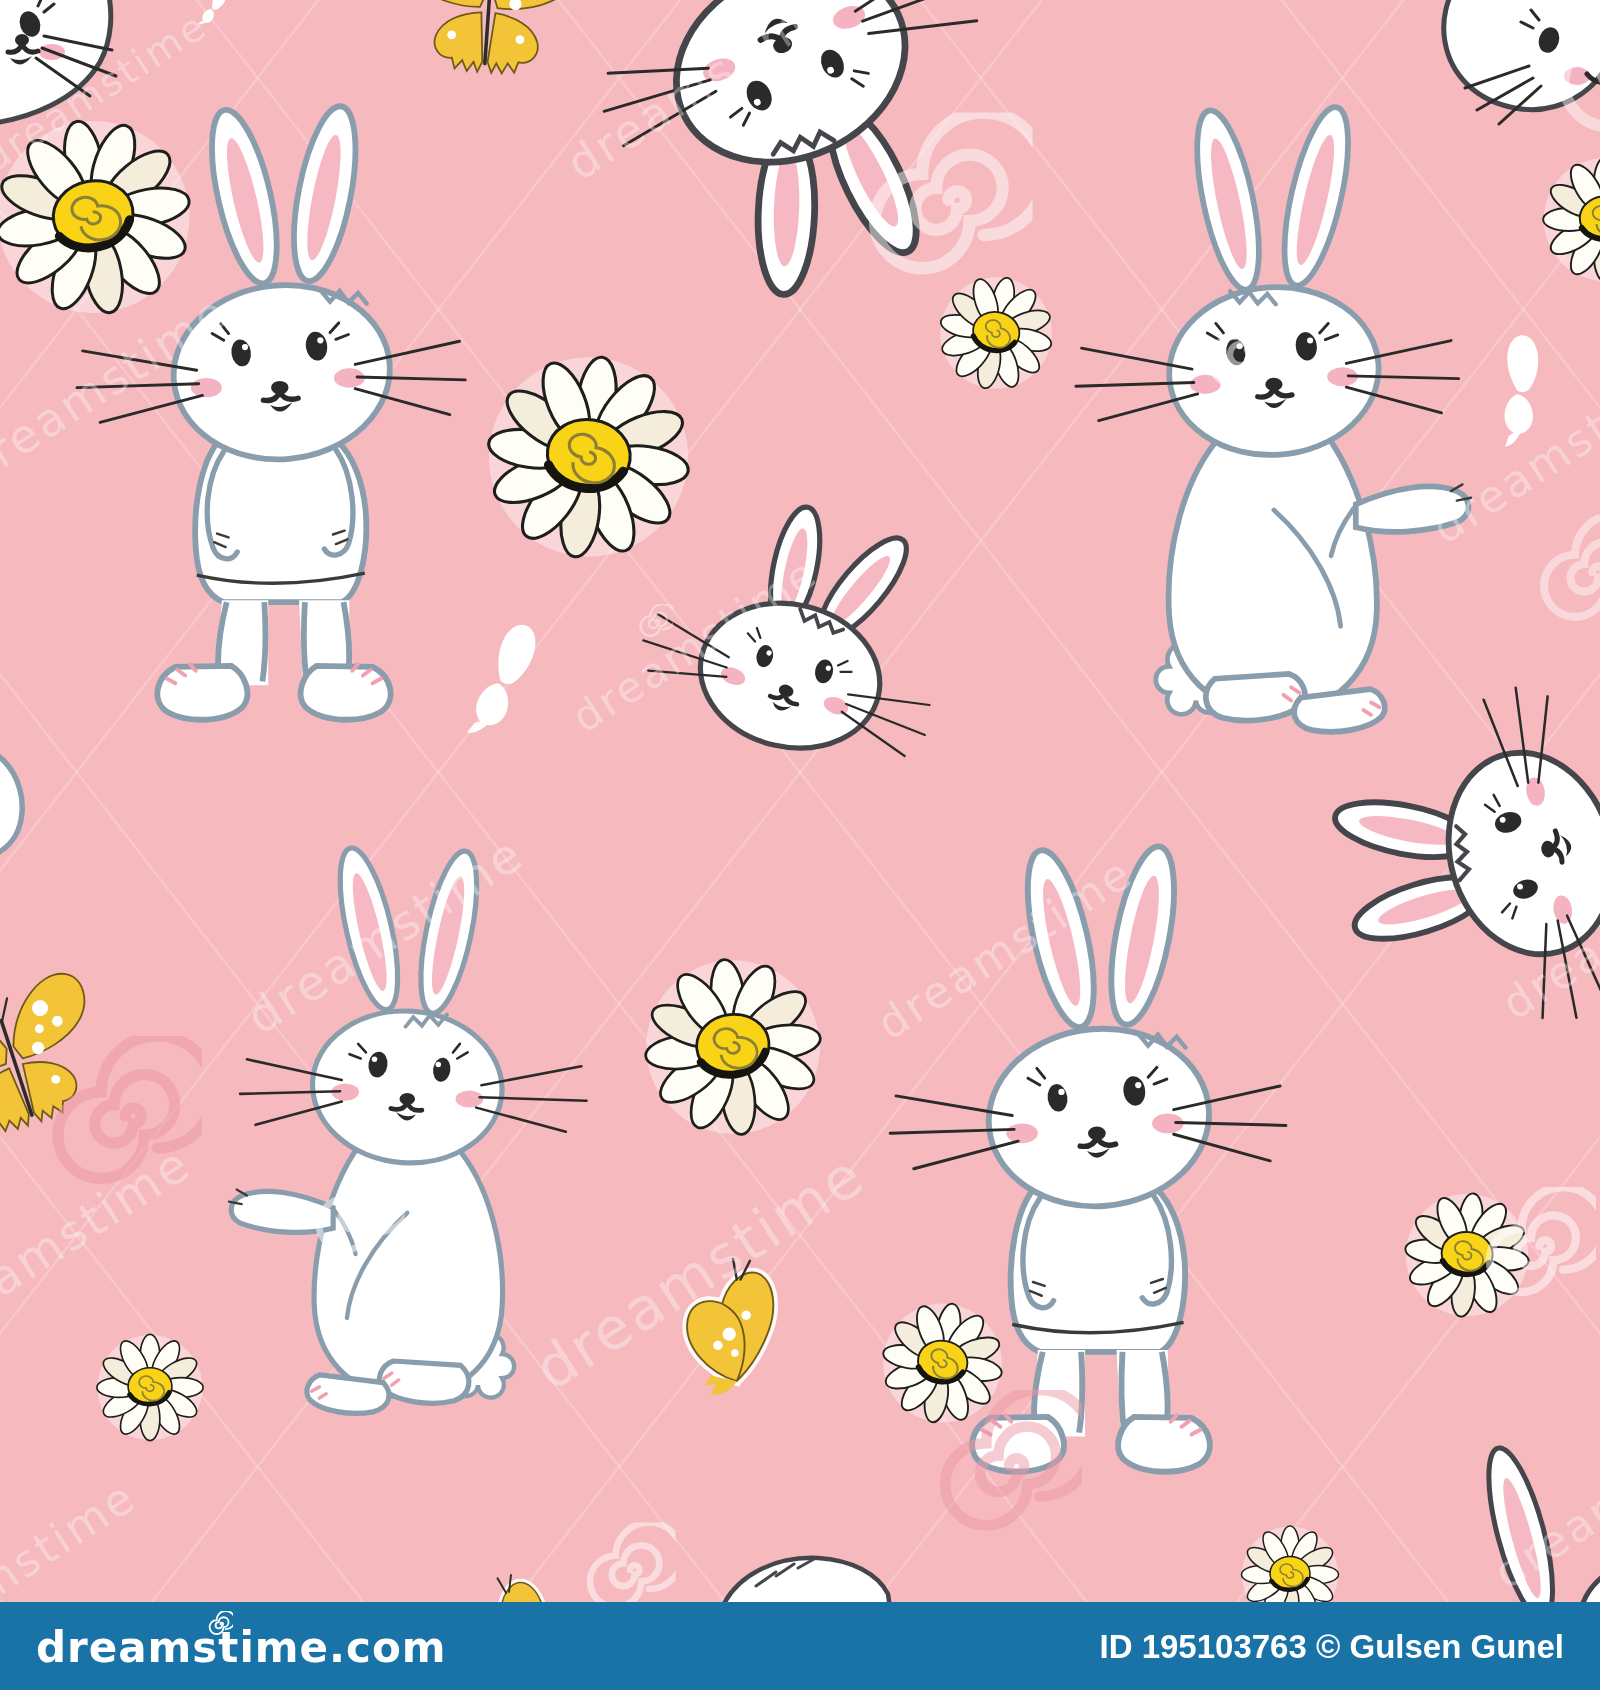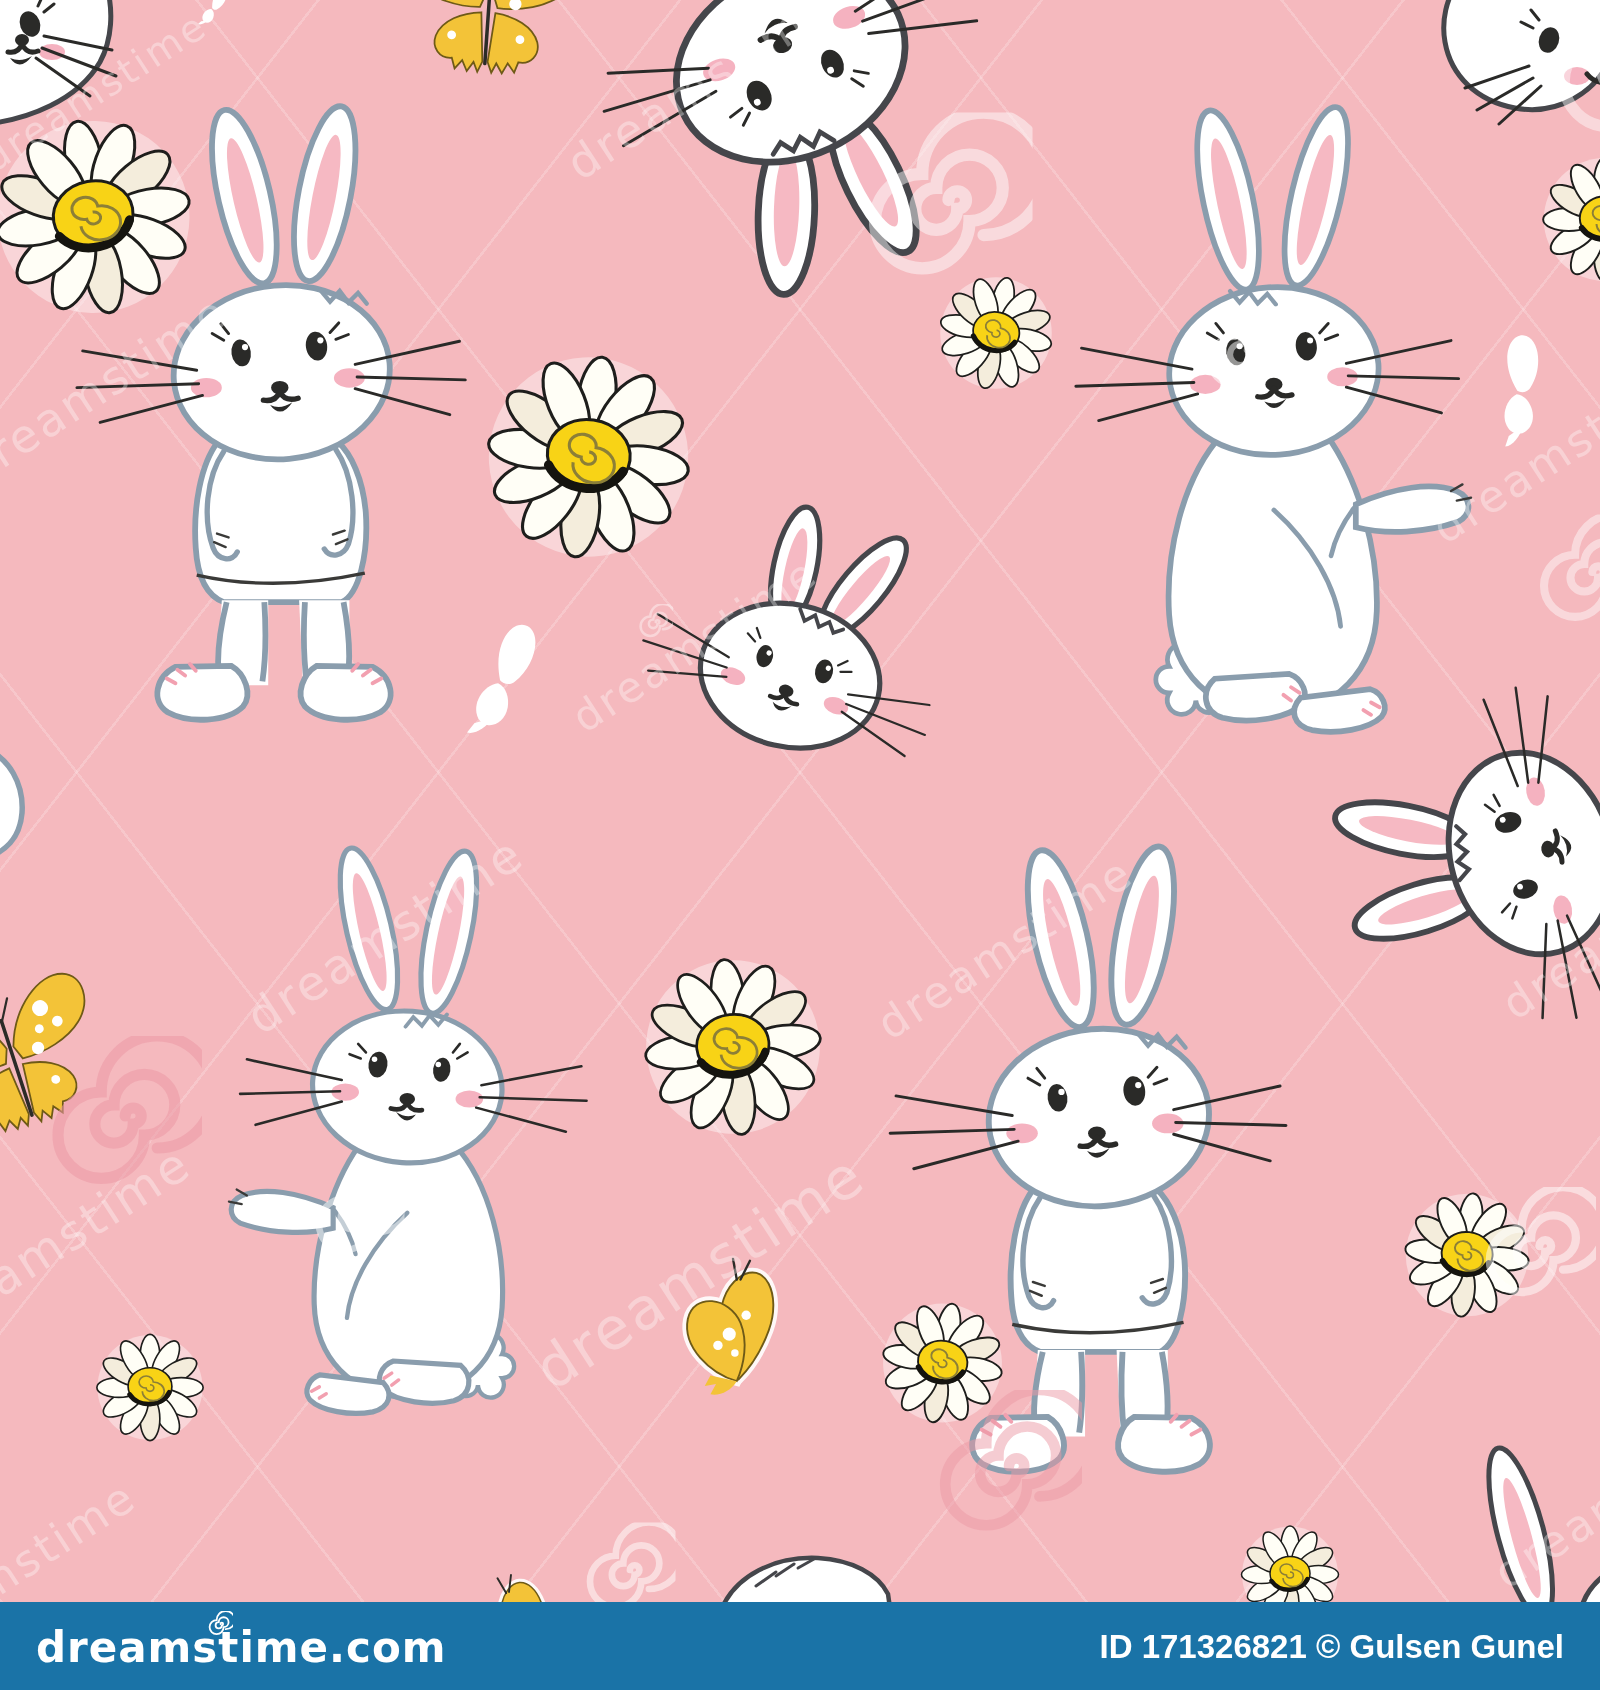--- a/index.html
+++ b/index.html
@@ -463,16 +463,16 @@
     <svg class="wmspiral" style="left:628px;top:1570px;width:95px;height:95px;color:#fff;opacity:.5">
         <use href="#sym-spiral"></use>
       </svg>
   </div>
 
   <div id="footer">
     <div id="brand">dreamstime.com</div>
     <svg id="brand-spiral" width="26" height="26" viewBox="0 0 100 100" style="color:#fff">
         <use href="#sym-spiral"></use>
       </svg>
-    <div id="credit">ID 171326821 © Gulsen Gunel</div>
+    <div id="credit">ID 195103763 © Gulsen Gunel</div>
   </div>
 
 </div>
 
 </body></html>

